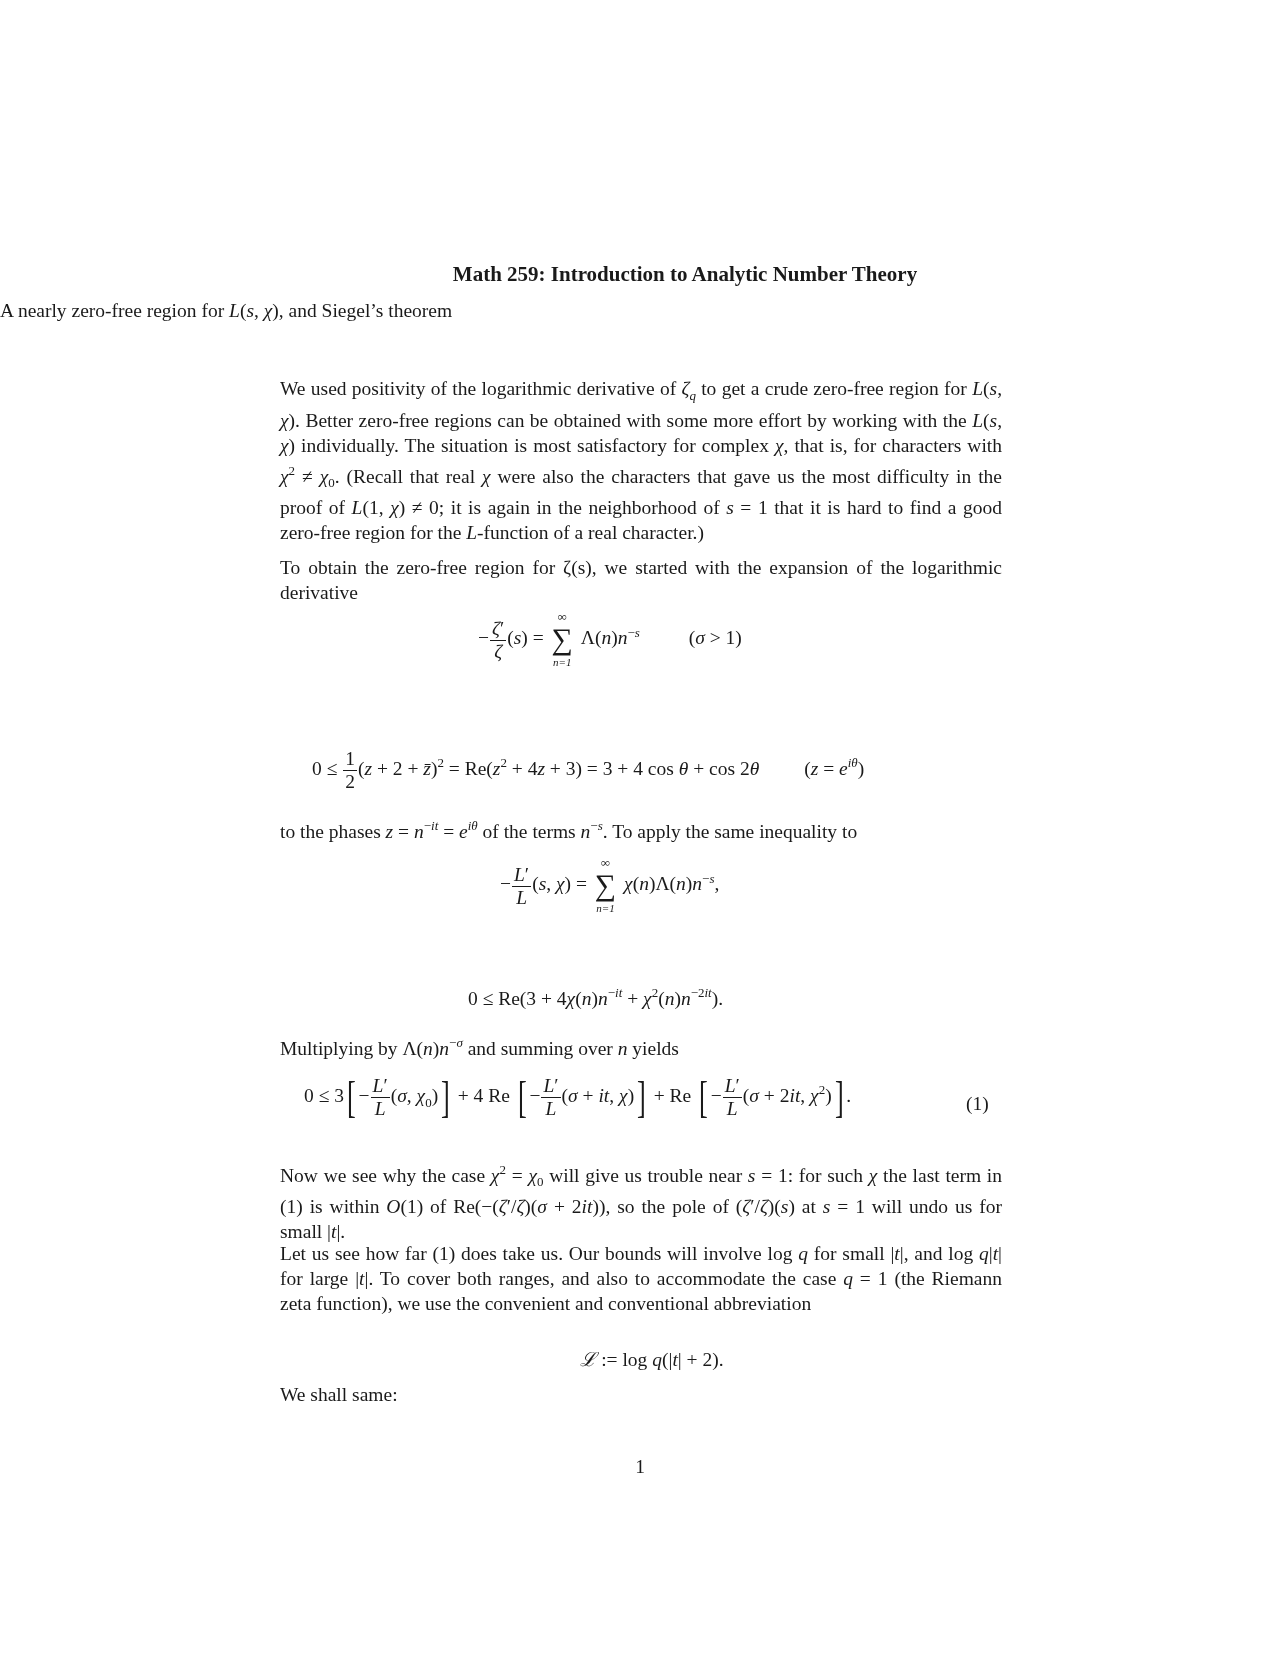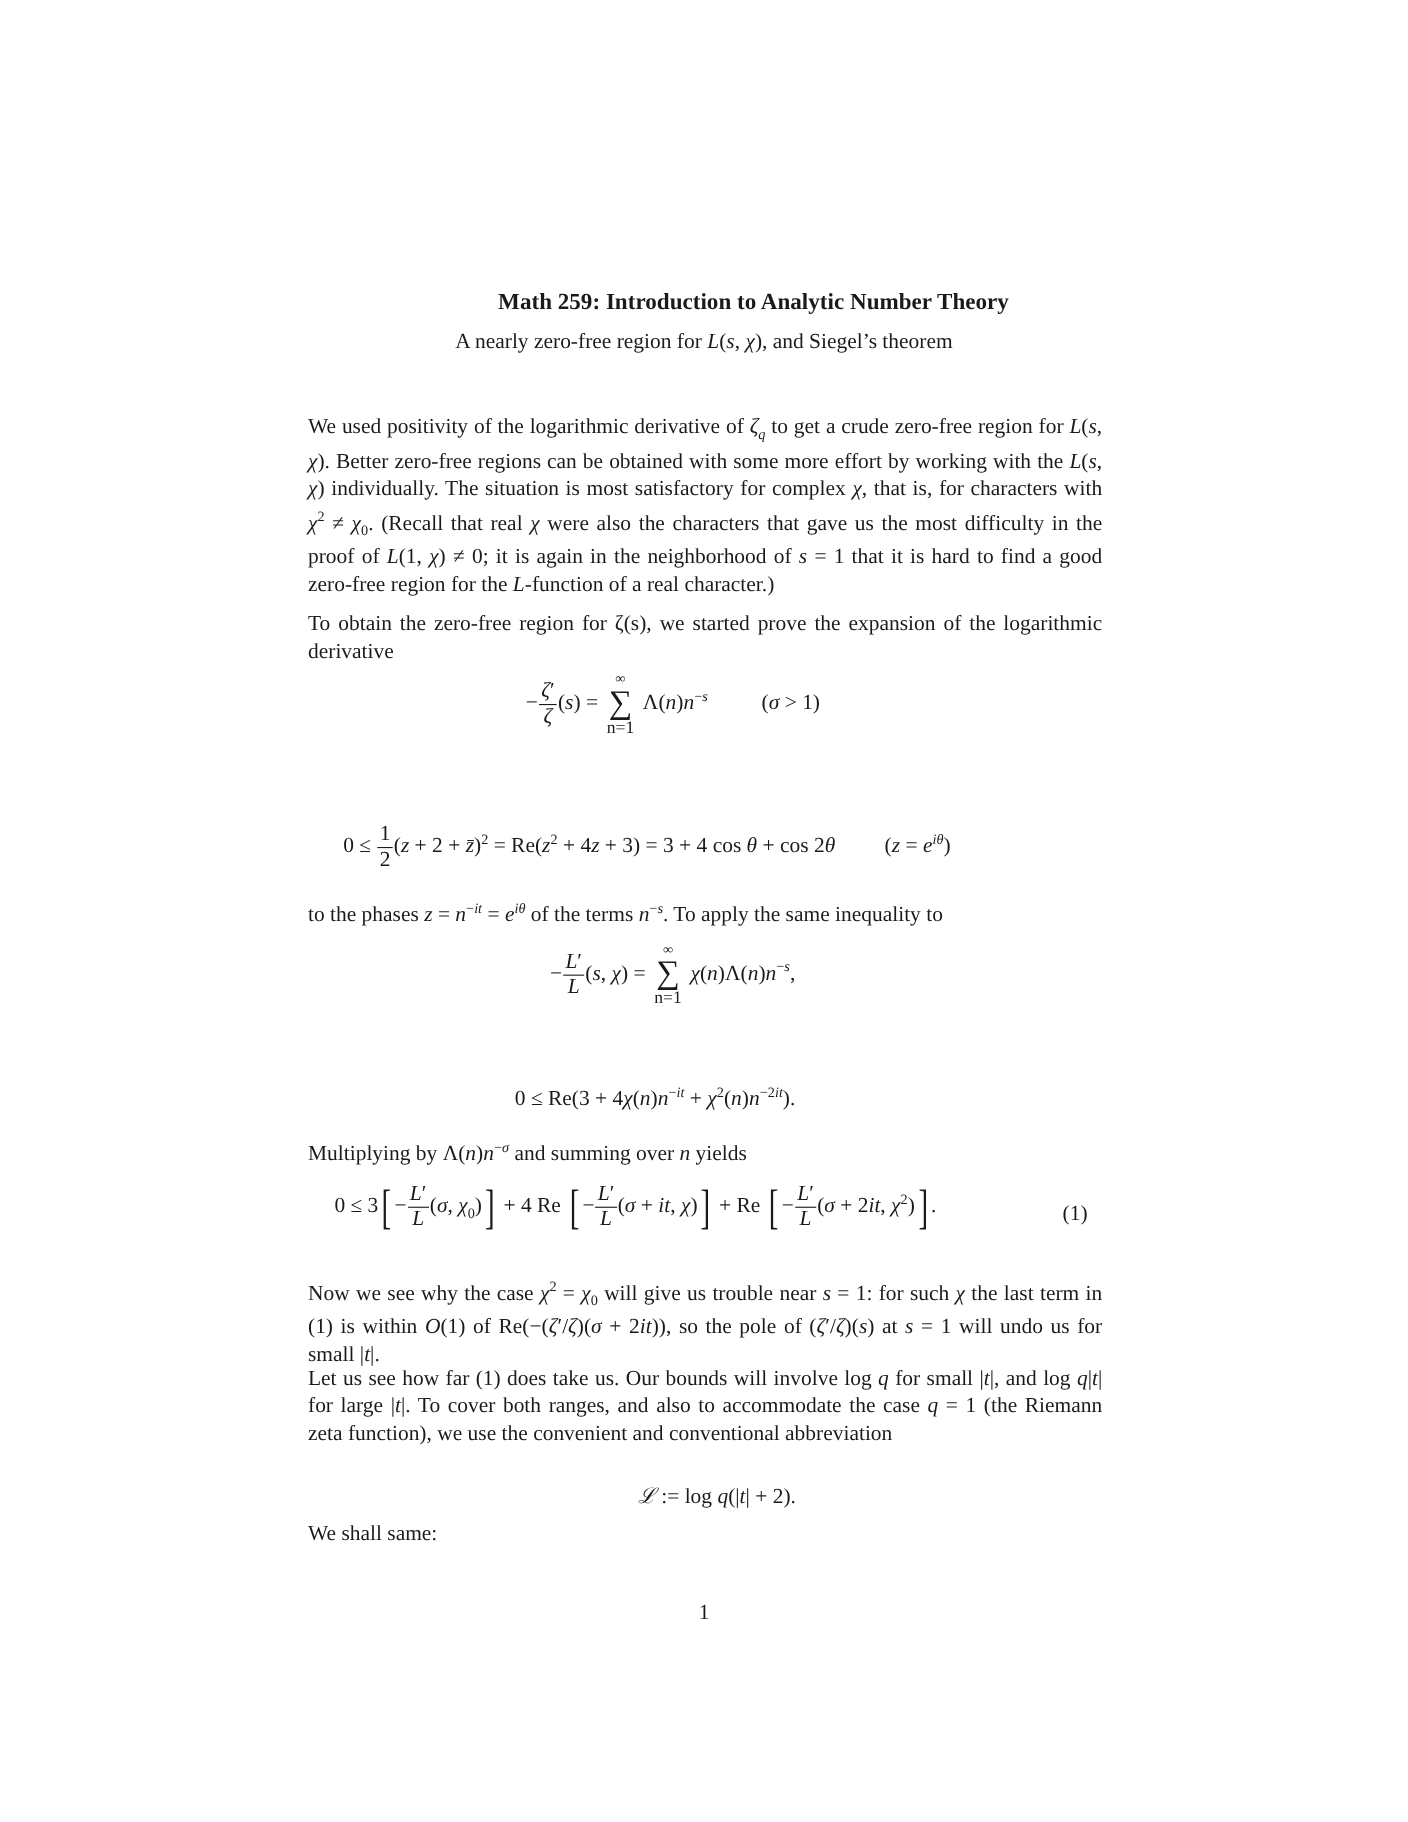--- a/index.html
+++ b/index.html
@@ -1,49 +1,49 @@
 <!DOCTYPE html>
 <html><head>
 <meta charset="utf-8">
 <style>
   html, body { margin:0; padding:0; background:#ffffff; }
   body { width:1280px; height:1656px; position:relative; overflow:hidden;
          font-family:"Liberation Serif","DejaVu Serif",serif; color:#1a1a1a; }
   .page { position:absolute; left:0; top:0; width:1280px; height:1656px; background:#fff; }
   .title { position:absolute; left:0; width:1280px; top:262px; text-align:center;
            font-size:21px; font-weight:bold;padding-left:45px; }
-  .subtitle { position:absolute; left:0; width:1280px; top:300px; text-align:center; font-size:19.5px; }
+  .subtitle { position:absolute; left:0; width:1280px; top:300px; font-size:19.5px; }
   .para { position:absolute; left:280px; width:722px; font-size:19.5px; line-height:25px;
           text-align:justify; }
   .eq { position:absolute; font-size:19.5px; white-space:nowrap; }
   i, .m { font-style:italic; }
   .frac { display:inline-block; vertical-align:middle; text-align:center; margin:0 1px; }
   .frac .n { display:block; border-bottom:1px solid #1a1a1a; padding:0 2px; line-height:22px; }
   .frac .d { display:block; line-height:22px; }
   .sum { display:inline-block; vertical-align:middle; text-align:center; margin:0 3px; }
   .sum .top { display:block; font-size:13px; line-height:14px; }
   .sum .sig { display:block; font-size:30px; line-height:30px; }
-  .sum .bot { display:block; font-size:16px; line-height:16px; }
+  .sum .bot { display:block; font-size:11px; line-height:16px; font-style:italic; }
   .br { font-size:44px; font-weight:lighter; vertical-align:middle; display:inline-block; transform:scaleX(0.6); }
   sup, sub { font-size:13px; }
   .pagenum { position:absolute; left:0; width:1280px; top:1456px; text-align:center; font-size:19.5px; }
 </style>
 </head>
 <body>
 
 <div class="page">
 
   <div class="title">Math 259: Introduction to Analytic Number Theory</div>
   <div class="subtitle">A nearly zero-free region for <i>L</i>(<i>s</i>, <i>χ</i>), and Siegel’s theorem</div>
 
   <div class="para" style="top:376px;">
     We used positivity of the logarithmic derivative of <i>ζ</i><sub><i>q</i></sub> to get a crude zero-free region for <i>L</i>(<i>s</i>, <i>χ</i>). Better zero-free regions can be obtained with some more effort by working with the <i>L</i>(<i>s</i>, <i>χ</i>) individually. The situation is most satisfactory for complex <i>χ</i>, that is, for characters with <i>χ</i><sup>2</sup> ≠ <i>χ</i><sub>0</sub>. (Recall that real <i>χ</i> were also the characters that gave us the most difficulty in the proof of <i>L</i>(1, <i>χ</i>) ≠ 0; it is again in the neighborhood of <i>s</i> = 1 that it is hard to find a good zero-free region for the <i>L</i>-function of a real character.)
   </div>
 
-  <div class="para" style="top:555px;">To obtain the zero-free region for ζ(s), we started prove the expansion of the logarithmic derivative</div>
+  <div class="para" style="top:555px;">To obtain the zero-free region for ζ(s), we started with the expansion of the logarithmic derivative</div>
 
   <div class="eq" style="left:478px; top:610px;">
     −<span class="frac"><span class="n"><i>ζ</i>′</span><span class="d"><i>ζ</i></span></span>(<i>s</i>) =
     <span class="sum"><span class="top">∞</span><span class="sig">∑</span><span class="bot">n=1</span></span>
     Λ(<i>n</i>)<i>n</i><sup>−<i>s</i></sup>
     <span style="display:inline-block;width:44px"></span>(<i>σ</i> &gt; 1)
   </div>
 
 
   <div class="eq" style="left:312px; top:748px;">

